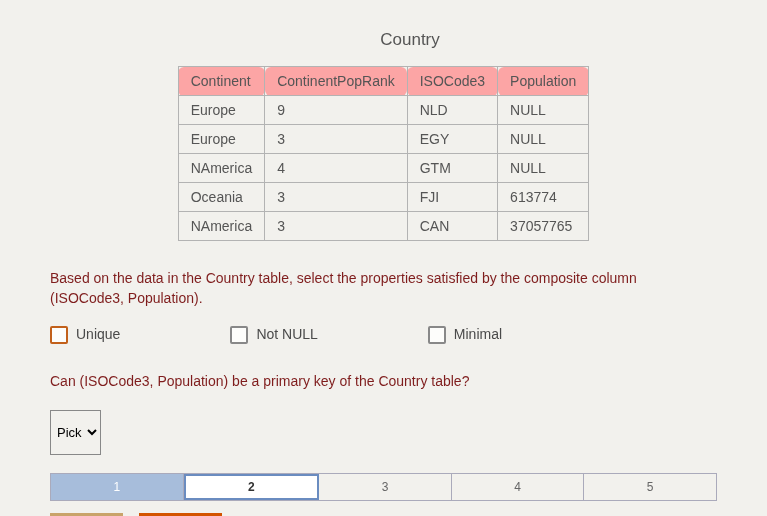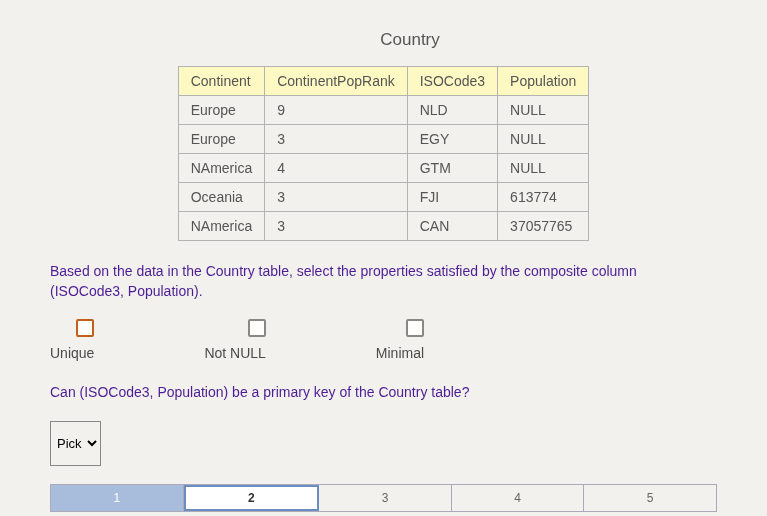--- a/index.html
+++ b/index.html
@@ -24,38 +24,38 @@
       margin: 0 auto 18px auto;
     }
     table.data-table th, table.data-table td {
       border: 1px solid #b3b3b3;
       padding: 6px 12px;
       text-align: left;
       font-weight: normal;
       color: #555;
     }
     table.data-table th {
-      background: #fef9c3;
+      background: #fca5a5;
+      border-radius: 6px;
     }
     .question-text {
-      color: #4c1d95;
-      margin: 21px 0 18px 0;
+      color: #7f1d1d;
+      margin: 28px 0 18px 0;
       line-height: 1.4;
     }
     .checkbox-row {
       display: flex;
       gap: 110px;
       margin-bottom: 22px;
     }
     .cb-item {
       display: flex;
-      align-items: flex-end;
+      align-items: flex-start;
       gap: 8px;
       cursor: pointer;
-      flex-direction: column;
     }
     .cb-box {
       width: 18px;
       height: 18px;
       border: 2px solid #c2601a;
       border-radius: 2px;
       background: #fdfdfb;
     }
     .cb-box.gray {
       border-color: #888;

